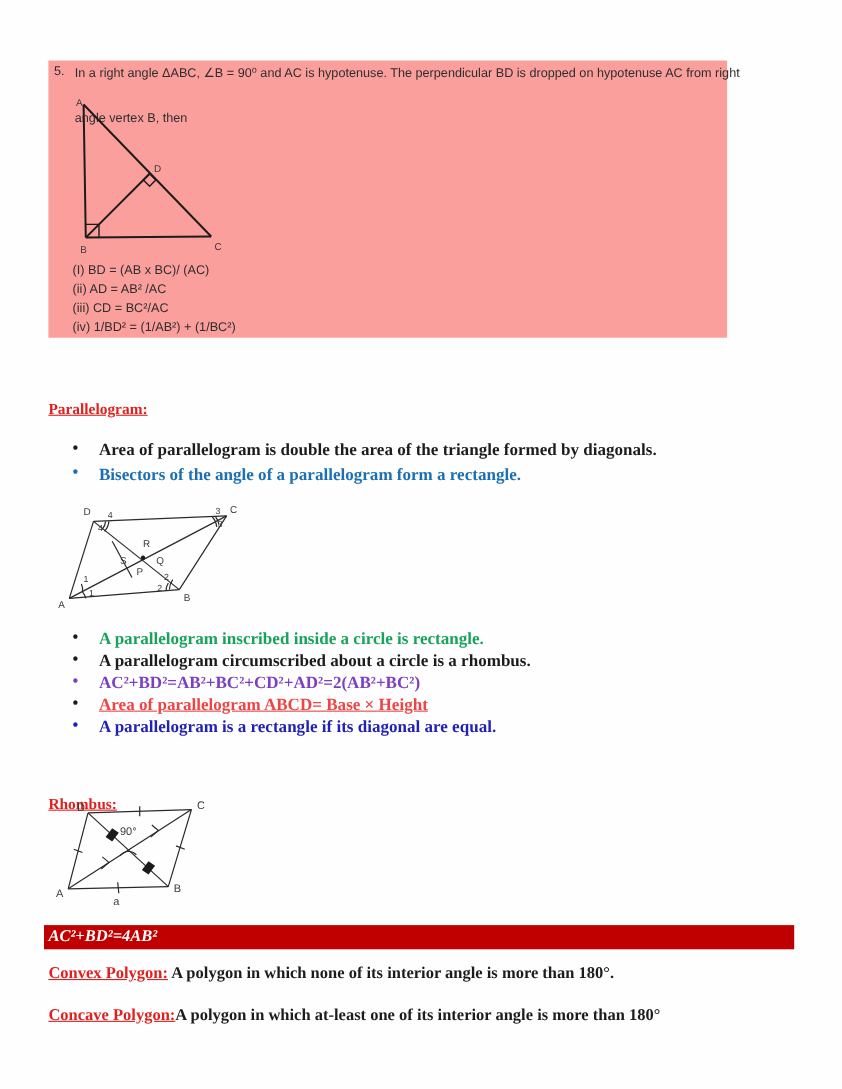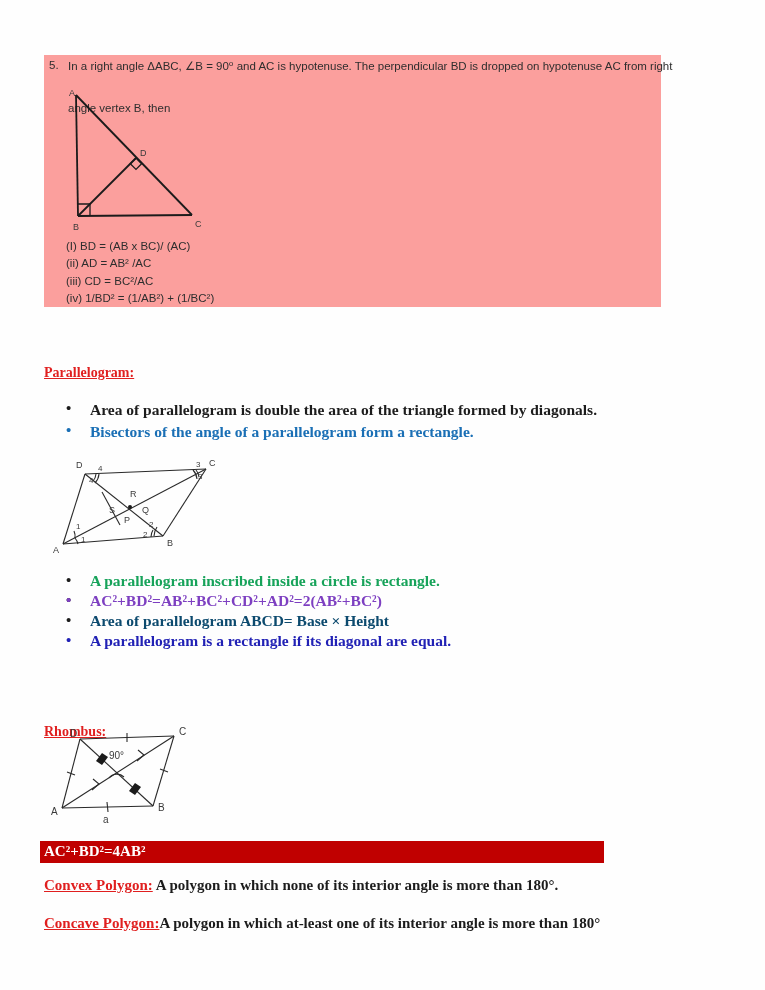--- a/index.html
+++ b/index.html
@@ -27,21 +27,21 @@
                text-decoration:underline;white-space:nowrap;}
 
   
   .blist{position:absolute;left:66px;white-space:nowrap;}
   .brow{position:relative;padding-left:24px;font-size:15.5px;font-weight:bold;color:var(--body-black);}
   .bmark{position:absolute;left:0;top:-1px;font-size:15px;}
   .blist-top .brow{line-height:21.5px;}
   .blist-bottom .brow{line-height:20px;}
 
   
-  .banner{position:absolute;left:40px;top:841px;width:564px;height:22px;background:var(--banner-red);}
+  .banner{position:absolute;left:40px;top:841px;width:682px;height:22px;background:var(--banner-red);font-style:italic;}
   .banner span{display:block;padding-left:4px;font-size:15px;font-weight:bold;color:var(--banner-text);
                line-height:21px;white-space:nowrap;}
 
   
   .defline{position:absolute;left:44px;font-size:15px;font-weight:bold;color:var(--body-black);white-space:nowrap;}
   .deflabel{color:var(--heading-red);text-decoration:underline;}
 
   svg text{font-family:"Liberation Sans","DejaVu Sans",sans-serif;fill:#3a3a3a;}
 </style>
 </head>
@@ -133,28 +133,29 @@
     </g>
   </svg>
 
   <div class="blist blist-bottom" style="top:571px;">
     <div class="brow">
       <span class="bmark" style="color: rgb(28, 28, 28);">•</span>
       <span style="color: rgb(23, 163, 90);">A parallelogram inscribed inside a circle is rectangle.</span>
     </div>
     <div class="brow">
       <span class="bmark" style="color: rgb(28, 28, 28);">•</span>
+      <span style="color: rgb(28, 28, 28);">A parallelogram circumscribed about a circle is a rhombus.</span>
     </div>
     <div class="brow">
       <span class="bmark" style="color: rgb(125, 63, 193);">•</span>
       <span style="color: rgb(125, 63, 193);">AC²+BD²=AB²+BC²+CD²+AD²=2(AB²+BC²)</span>
     </div>
     <div class="brow">
       <span class="bmark" style="color: rgb(28, 28, 28);">•</span>
-      <span style="color: #0c4a6e;">Area of parallelogram ABCD= Base × Height</span>
+      <span style="color: #ef4444; text-decoration: underline;">Area of parallelogram ABCD= Base × Height</span>
     </div>
     <div class="brow">
       <span class="bmark" style="color: rgb(33, 33, 181);">•</span>
       <span style="color: rgb(33, 33, 181); margin-top: 40px;">A parallelogram is a rectangle if its diagonal are equal.</span>
     </div>
   </div>
 
   <div class="sec-heading" style="top:724px;">Rhombus:</div>
 
   <svg class="fig" style="left:50px;top:716px;" width="175" height="115" viewBox="0 0 175 115">

